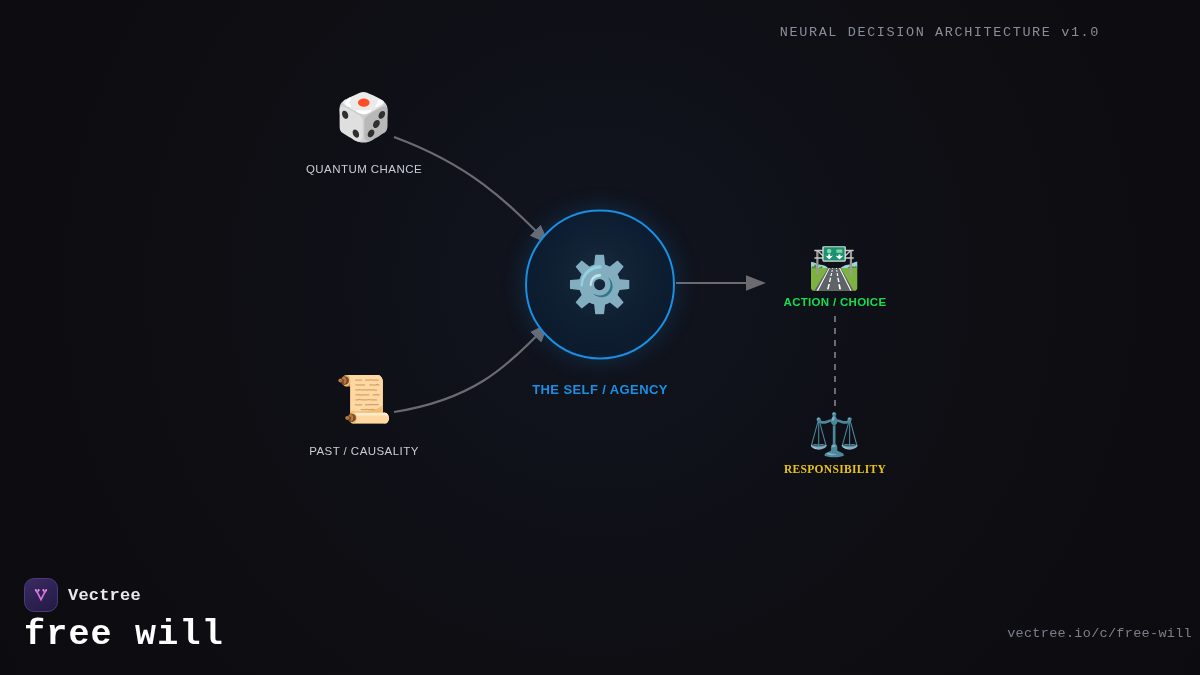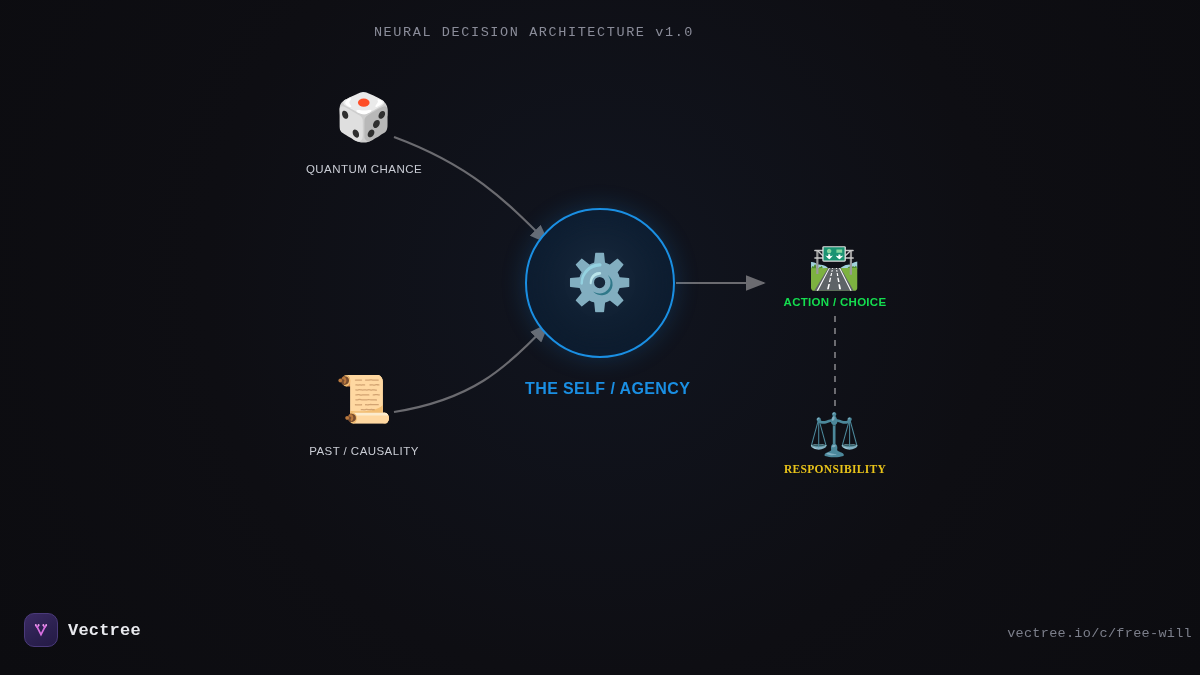--- a/index.html
+++ b/index.html
@@ -23,26 +23,27 @@
     background:
       radial-gradient(circle at 50% 42%, #111520 0%, #0e0e13 55%, #0c0c10 100%);
   }
 
   
   .diagram-title {
     position: absolute;
     top: 25px;
     left: 0;
     width: 1068px;
-    text-align: center;
+    text-align: right;
     font-family: "Liberation Mono", "DejaVu Sans Mono", monospace;
     font-size: 13.5px;
     letter-spacing: 1.6px;
     color: #8a8c99;
     white-space: nowrap;
+    padding-left: 32px;
   }
 
   
   #edges {
     position: absolute;
     top: 0; left: 0;
     width: 1200px;
     height: 675px;
     pointer-events: none;
   }
@@ -84,21 +85,21 @@
     border: 2.5px solid #1a8fe3;
     background: radial-gradient(circle at 50% 42%, #17283c 0%, #102033 45%, #0b1726 100%);
     box-shadow: 0 0 24px rgba(26,143,227,0.22), inset 0 0 30px rgba(12,30,52,0.9);
     display: flex;
     align-items: center;
     justify-content: center;
   }
   .hub-circle .glyph { font-size: 54px; }
   #node-self .node-label {
     margin-top: 22px;
-    font-size: 16px;
+    font-size: 13px;
     font-weight: bold;
     color: #1a8fe3;
     letter-spacing: 0.4px;
   }
 
   
   .node-outcome .glyph { font-size: 42px; }
   .node-outcome .node-label {
     margin-top: 7px;
     font-size: 11.5px;
@@ -215,17 +216,18 @@
             <path d="M12.4 5.4 L13.8 7.2 L15.2 5.4"></path>
           </g>
           <circle cx="4.8" cy="5.0" r="0.9" fill="#e79bea"></circle>
           <circle cx="7.6" cy="5.0" r="0.9" fill="#e79bea"></circle>
           <circle cx="12.4" cy="5.0" r="0.9" fill="#e79bea"></circle>
           <circle cx="15.2" cy="5.0" r="0.9" fill="#e79bea"></circle>
         </svg>
       </div>
       <span class="brand-name">Vectree</span>
     </div>
+    <div id="page-heading">free will</div>
   </div>
 
   <div id="footer-url">vectree.io/c/free-will</div>
 
 </div>
 
 </body></html>

